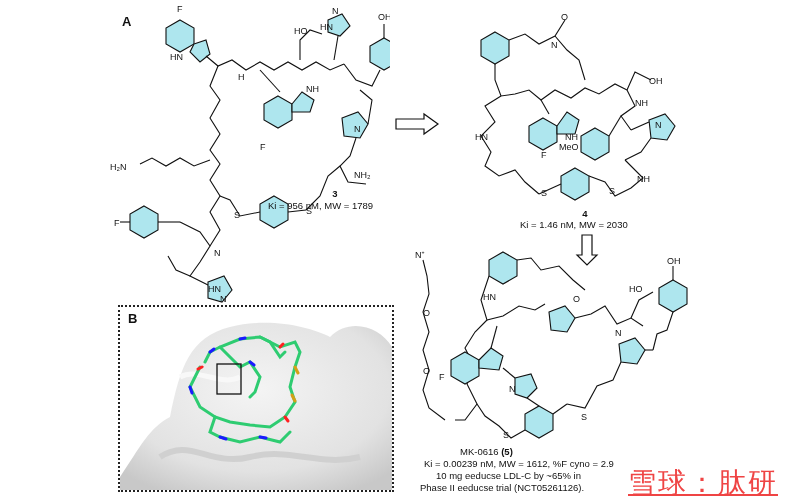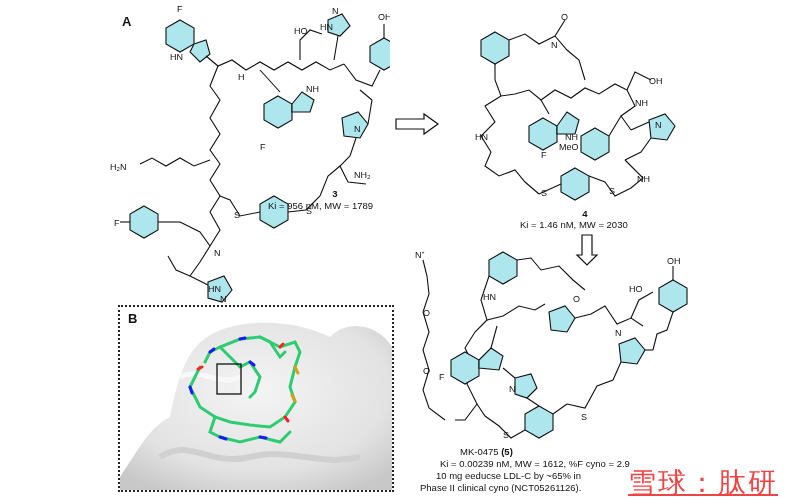--- a/index.html
+++ b/index.html
@@ -172,26 +172,26 @@
   <text x="234" y="52">HO</text>
   <text x="272" y="24">OH</text>
   <text x="220" y="96">N</text>
   <text x="44" y="140">F</text>
   <text x="114" y="152">N</text>
   <text x="108" y="198">S</text>
   <text x="186" y="180">S</text>
 </svg>
 
 <div class="abs caption" style="left:460px;top:446px;width:180px;">
-  <span>MK-0475</span>
+  <span>MK-0616</span>
   <b>(5)</b>
 </div>
-<div class="abs caption" style="left:440px;top:458px;width:260px;">Ki = 0.00239 nM, MW = 1612, %F cyno = 2.9</div>
+<div class="abs caption" style="left:424px;top:458px;width:260px;">Ki = 0.00239 nM, MW = 1612, %F cyno = 2.9</div>
 <div class="abs caption" style="left:436px;top:470px;width:260px;">10 mg eeducse LDL-C by ~65% in</div>
-<div class="abs caption" style="left:420px;top:482px;width:260px;">Phase II  clinical cyno (NCT05261126).</div>
+<div class="abs caption" style="left:420px;top:482px;width:260px;">Phase II  eeducse trial (NCT05261126).</div>
 
 <div class="abs panelB" style="left:118px;top:305px;width:272px;height:183px;">
   <div class="abs panel-label" style="left:8px;top:4px;">B</div>
   <svg class="abs" style="left:0;top:0;" width="272" height="183">
     <defs>
       <radialGradient id="surf" cx="50%" cy="40%" r="70%">
         <stop offset="0%" stop-color="#f4f4f4"></stop>
         <stop offset="70%" stop-color="#e2e2e2"></stop>
         <stop offset="100%" stop-color="#c8c8c8"></stop>
       </radialGradient>

